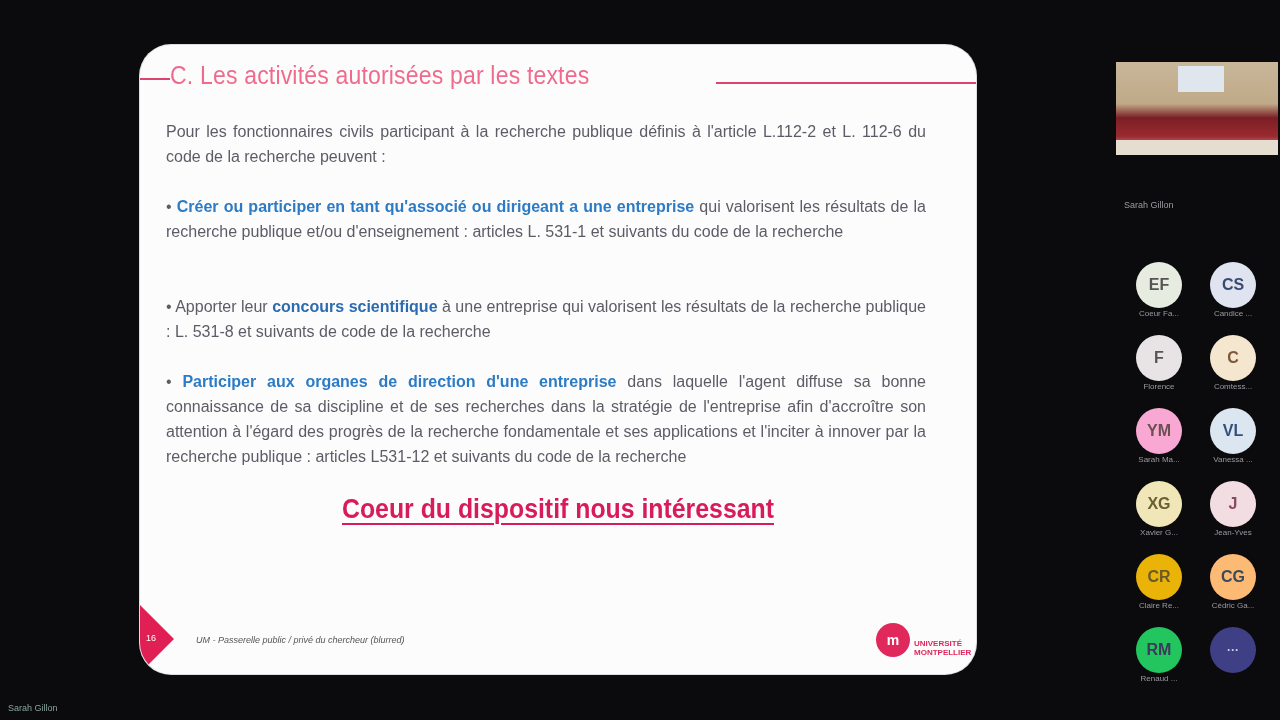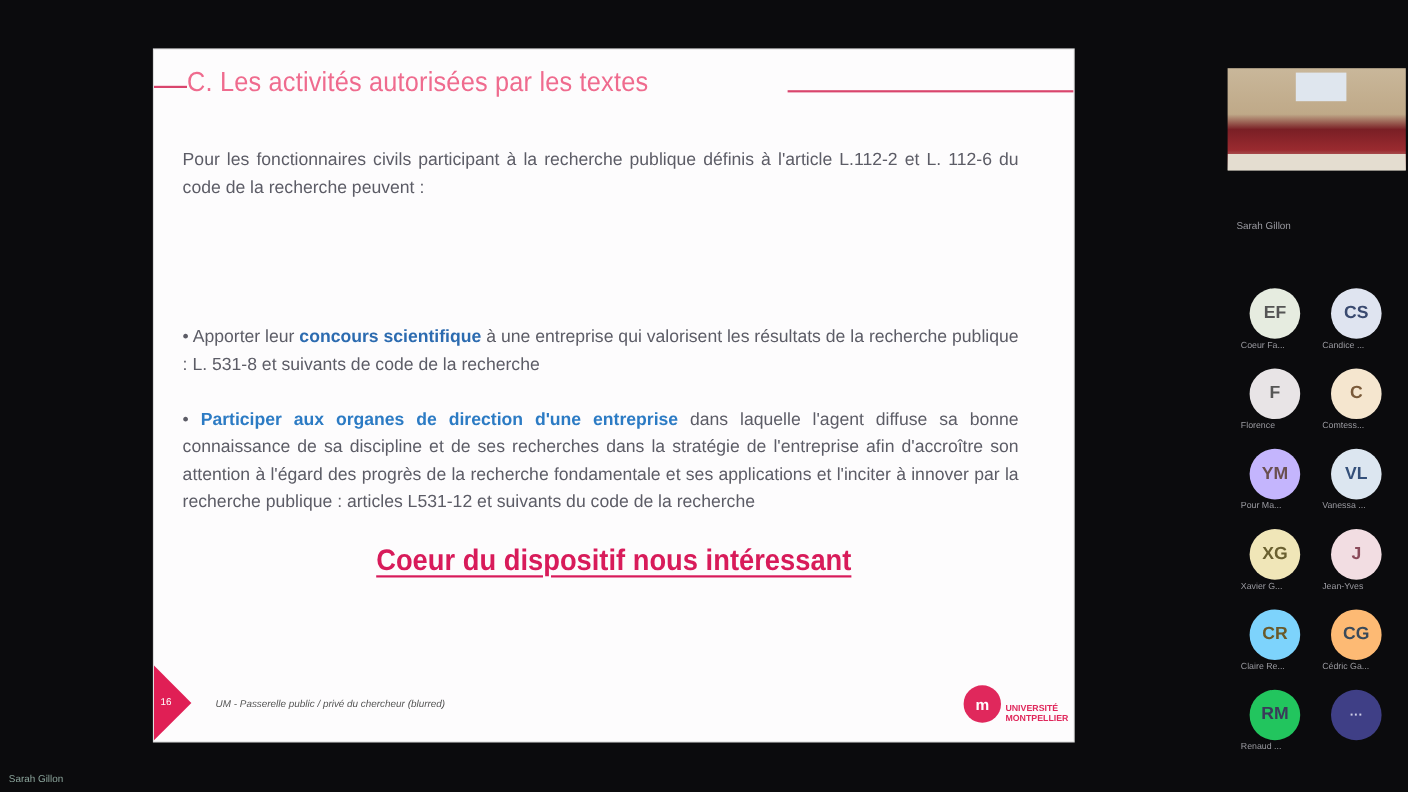--- a/index.html
+++ b/index.html
@@ -7,35 +7,36 @@
     width:1280px; height:720px; overflow:hidden;
     background:#0b0b0d;
     font-family:"Liberation Sans", sans-serif;
     position:relative;
   }
   .slide {
     position:absolute; left:140px; top:45px; width:836px; height:629px;
     background:#fdfcfd;
     box-shadow: 0 0 0 1px #ddd;
     overflow:hidden;
+    border-radius:31px;
   }
   .title-row { position:absolute; left:0; top:0; width:100%; height:70px; }
   .title-line-left { position:absolute; left:0; top:33px; width:30px; height:2px; background:#d9456d; }
   .title-line-right { position:absolute; left:576px; top:37px; width:260px; height:2px; background:#d9456d; }
   .slide-title {
     position:absolute; left:30px; top:16px;
     font-size:25px; color:#ef6b8e; letter-spacing:0.2px;
     font-family:"Liberation Sans Narrow","Liberation Sans", sans-serif;
     transform:scaleX(0.92); transform-origin:left;
   }
   .body-text {
     position:absolute; left:26px; width:760px;
     font-size:16px; line-height:25px; color:#5c5c66; text-align:justify;
   }
-  .intro { top:88px; }
+  .intro { top:74px; }
   .b1 { top:149px; }
   .b2 { top:249px; }
   .b3 { top:324px; }
   .hl { color:#2c7bc4; font-weight:bold; }
   .hl2 { color:#2c6bb0; font-weight:bold; }
   .key-msg {
     position:absolute; left:0; width:100%; top:449px; text-align:center;
     font-size:27px; font-weight:bold; color:#d81b5a; text-decoration:underline;
     text-decoration-thickness:2px; text-underline-offset:5px;
     transform:scaleX(0.92);
@@ -63,41 +64,45 @@
     position:absolute; left:1116px; top:62px; width:162px; height:93px;
     background:linear-gradient(#c9b79a 0%, #bfa988 45%, #7a1f25 60%, #9a2a2f 80%, #d8d0c2 100%);
     overflow:hidden;
   }
   .video .screen { position:absolute; left:62px; top:4px; width:46px; height:26px; background:#dfe6ee; }
   .video .floor { position:absolute; left:0; top:78px; width:100%; height:15px; background:#e4ddd0; }
   .speaker-name {
     position:absolute; left:1124px; top:200px; font-size:9px; color:#9a9aa0;
   }
   .participants { position:absolute; left:1128px; top:262px; width:140px; }
-  .p-tile { position:absolute; width:62px; height:60px; text-align:left; }
+  .p-tile { position:absolute; width:62px; height:60px; text-align:center; }
   .avatar {
     width:46px; height:46px; border-radius:50%; margin:0 auto;
     display:flex; align-items:center; justify-content:center;
     font-size:16px; font-weight:bold; color:#555;
   }
   .p-name { font-size:8px; color:#9a9aa0; margin-top:1px; white-space:nowrap; overflow:hidden; }
   .self-name { position:absolute; left:8px; top:703px; font-size:9px; color:#8aa39a; }
 </style>
 </head>
 <body>
 
 <div class="slide">
   <div class="title-row">
     <div class="title-line-left"></div>
     <div class="slide-title">C. Les activités autorisées par les textes</div>
     <div class="title-line-right"></div>
   </div>
 
   <div class="body-text intro">Pour les fonctionnaires civils participant à la recherche publique définis à l'article L.112-2 et L. 112-6 du code de la recherche peuvent :</div>
 
+  <div class="body-text b1">
+    <span>•</span>
+    <span class="hl">Créer ou participer en tant qu'associé ou dirigeant a une entreprise</span><span> qui valorisent les résultats de la recherche publique et/ou d'enseignement : articles L. 531-1 et suivants du code de la recherche</span>
+  </div>
 
   <div class="body-text b2">
     <span>•</span><span> Apporter leur </span><span class="hl2">concours scientifique</span><span> à une entreprise qui valorisent les résultats de la recherche publique : L. 531-8 et suivants de code de la recherche</span>
   </div>
 
   <div class="body-text b3">
     <span>•</span>
     <span class="hl">Participer aux organes de direction d'une entreprise</span><span> dans laquelle l'agent diffuse sa bonne connaissance de sa discipline et de ses recherches dans la stratégie de l'entreprise afin d'accroître son attention à l'égard des progrès de la recherche fondamentale et ses applications et l'inciter à innover par la recherche publique : articles L531-12 et suivants du code de la recherche</span>
   </div>
 
@@ -133,37 +138,37 @@
   </div>
   <div class="p-tile" style="left:0;top:73px">
     <div class="avatar" style="background:#e8e4e6">F</div>
     <div class="p-name">Florence</div>
   </div>
   <div class="p-tile" style="left:74px;top:73px">
     <div class="avatar" style="background:#f5e6cf;color:#7a5a3a">C</div>
     <div class="p-name">Comtess...</div>
   </div>
   <div class="p-tile" style="left:0;top:146px">
-    <div class="avatar" style="background:#c4b5fd;color:#6a5050">YM</div>
-    <div class="p-name">Pour Ma...</div>
+    <div class="avatar" style="background:#f9a8d4;color:#6a5050">YM</div>
+    <div class="p-name">Sarah Ma...</div>
   </div>
   <div class="p-tile" style="left:74px;top:146px">
     <div class="avatar" style="background:#dce6f0;color:#34507a">VL</div>
     <div class="p-name">Vanessa ...</div>
   </div>
   <div class="p-tile" style="left:0;top:219px">
     <div class="avatar" style="background:#f0e6b8;color:#6a6030">XG</div>
     <div class="p-name">Xavier G...</div>
   </div>
   <div class="p-tile" style="left:74px;top:219px">
     <div class="avatar" style="background:#f2dde2;color:#8a4a5a">J</div>
     <div class="p-name">Jean-Yves</div>
   </div>
   <div class="p-tile" style="left:0;top:292px">
-    <div class="avatar" style="background:#7dd3fc;color:#6a5a2a">CR</div>
+    <div class="avatar" style="background:#eab308;color:#6a5a2a">CR</div>
     <div class="p-name">Claire Re...</div>
   </div>
   <div class="p-tile" style="left:74px;top:292px">
     <div class="avatar" style="background:#fdba74;color:#3a4a5a">CG</div>
     <div class="p-name">Cédric Ga...</div>
   </div>
   <div class="p-tile" style="left:0;top:365px">
     <div class="avatar" style="background:#22c55e;color:#3a3a5a">RM</div>
     <div class="p-name">Renaud ...</div>
   </div>

